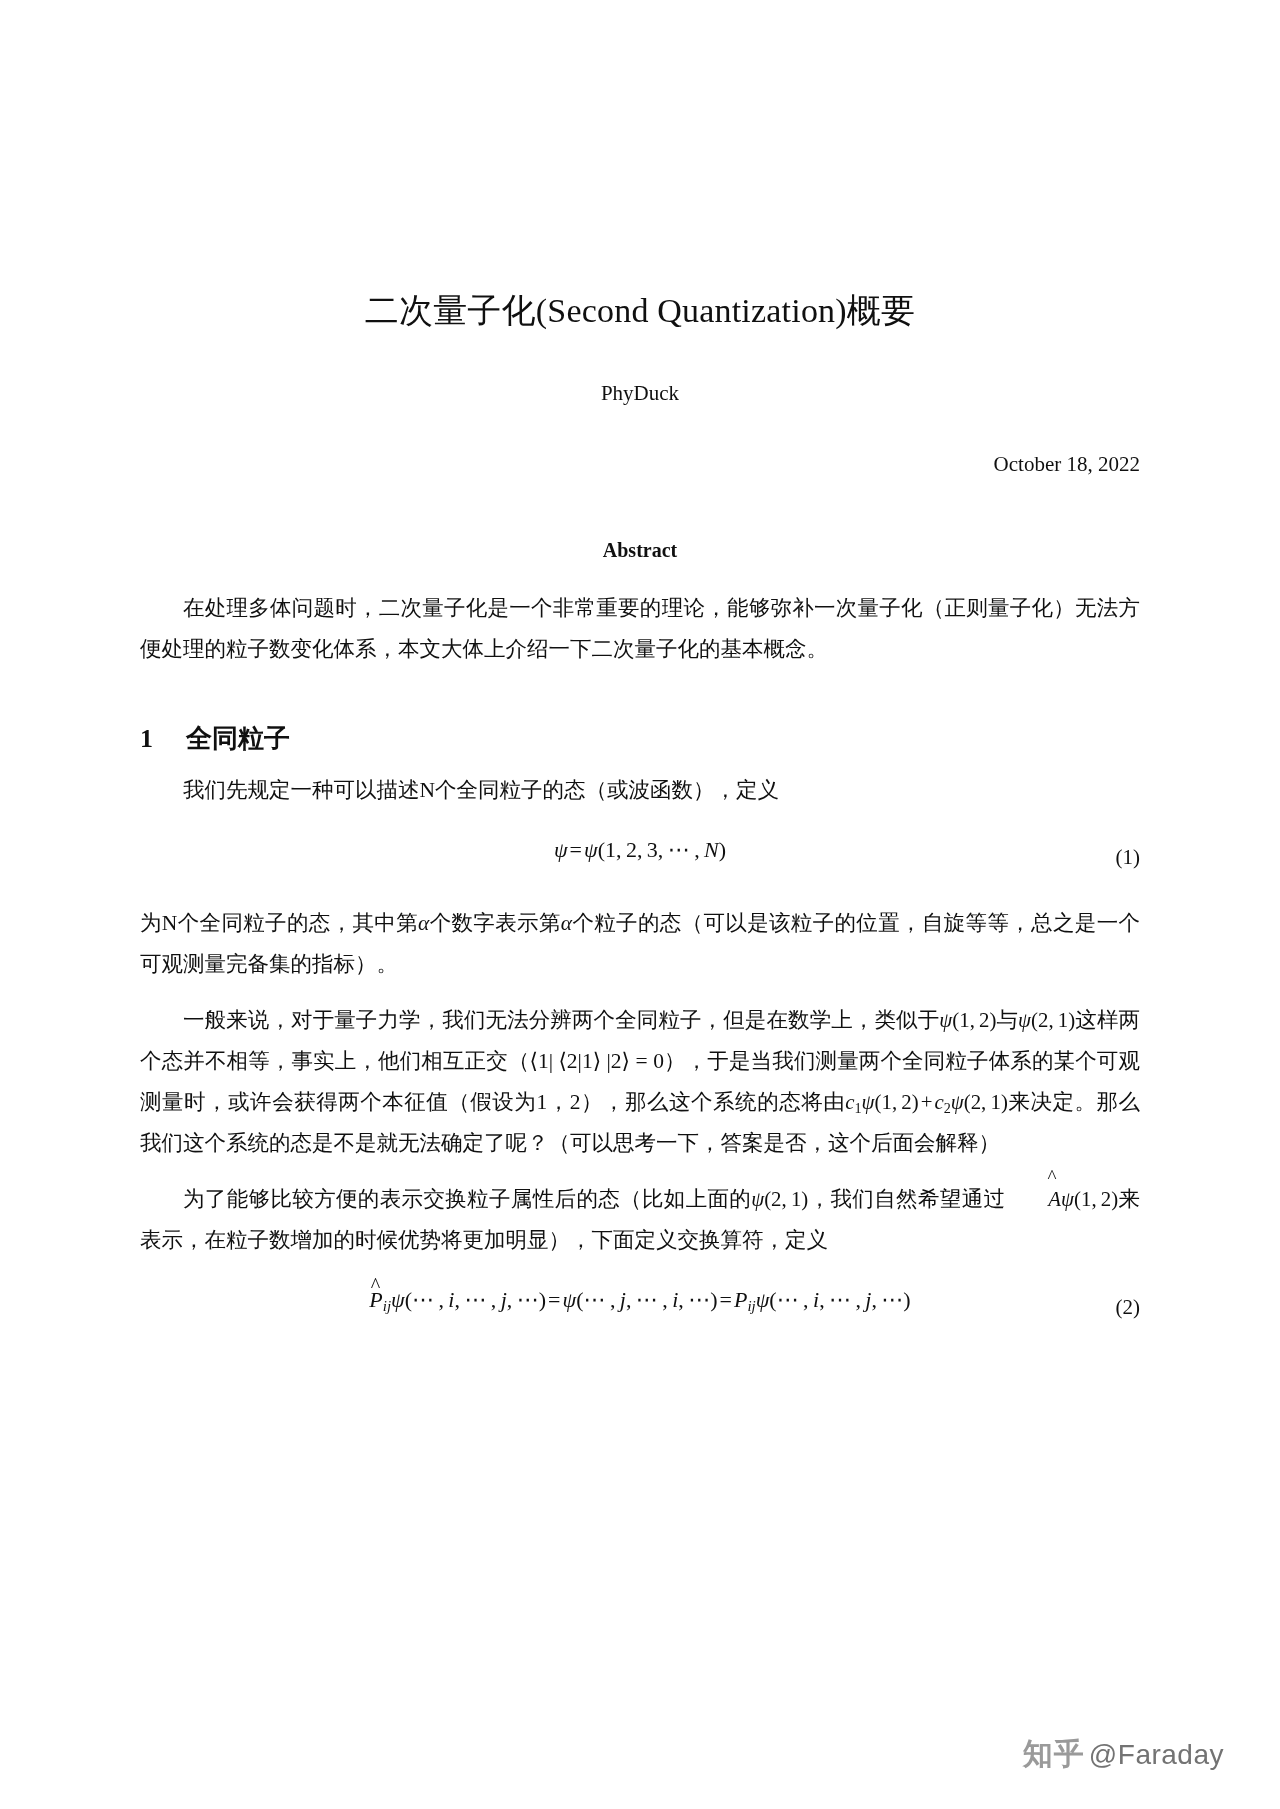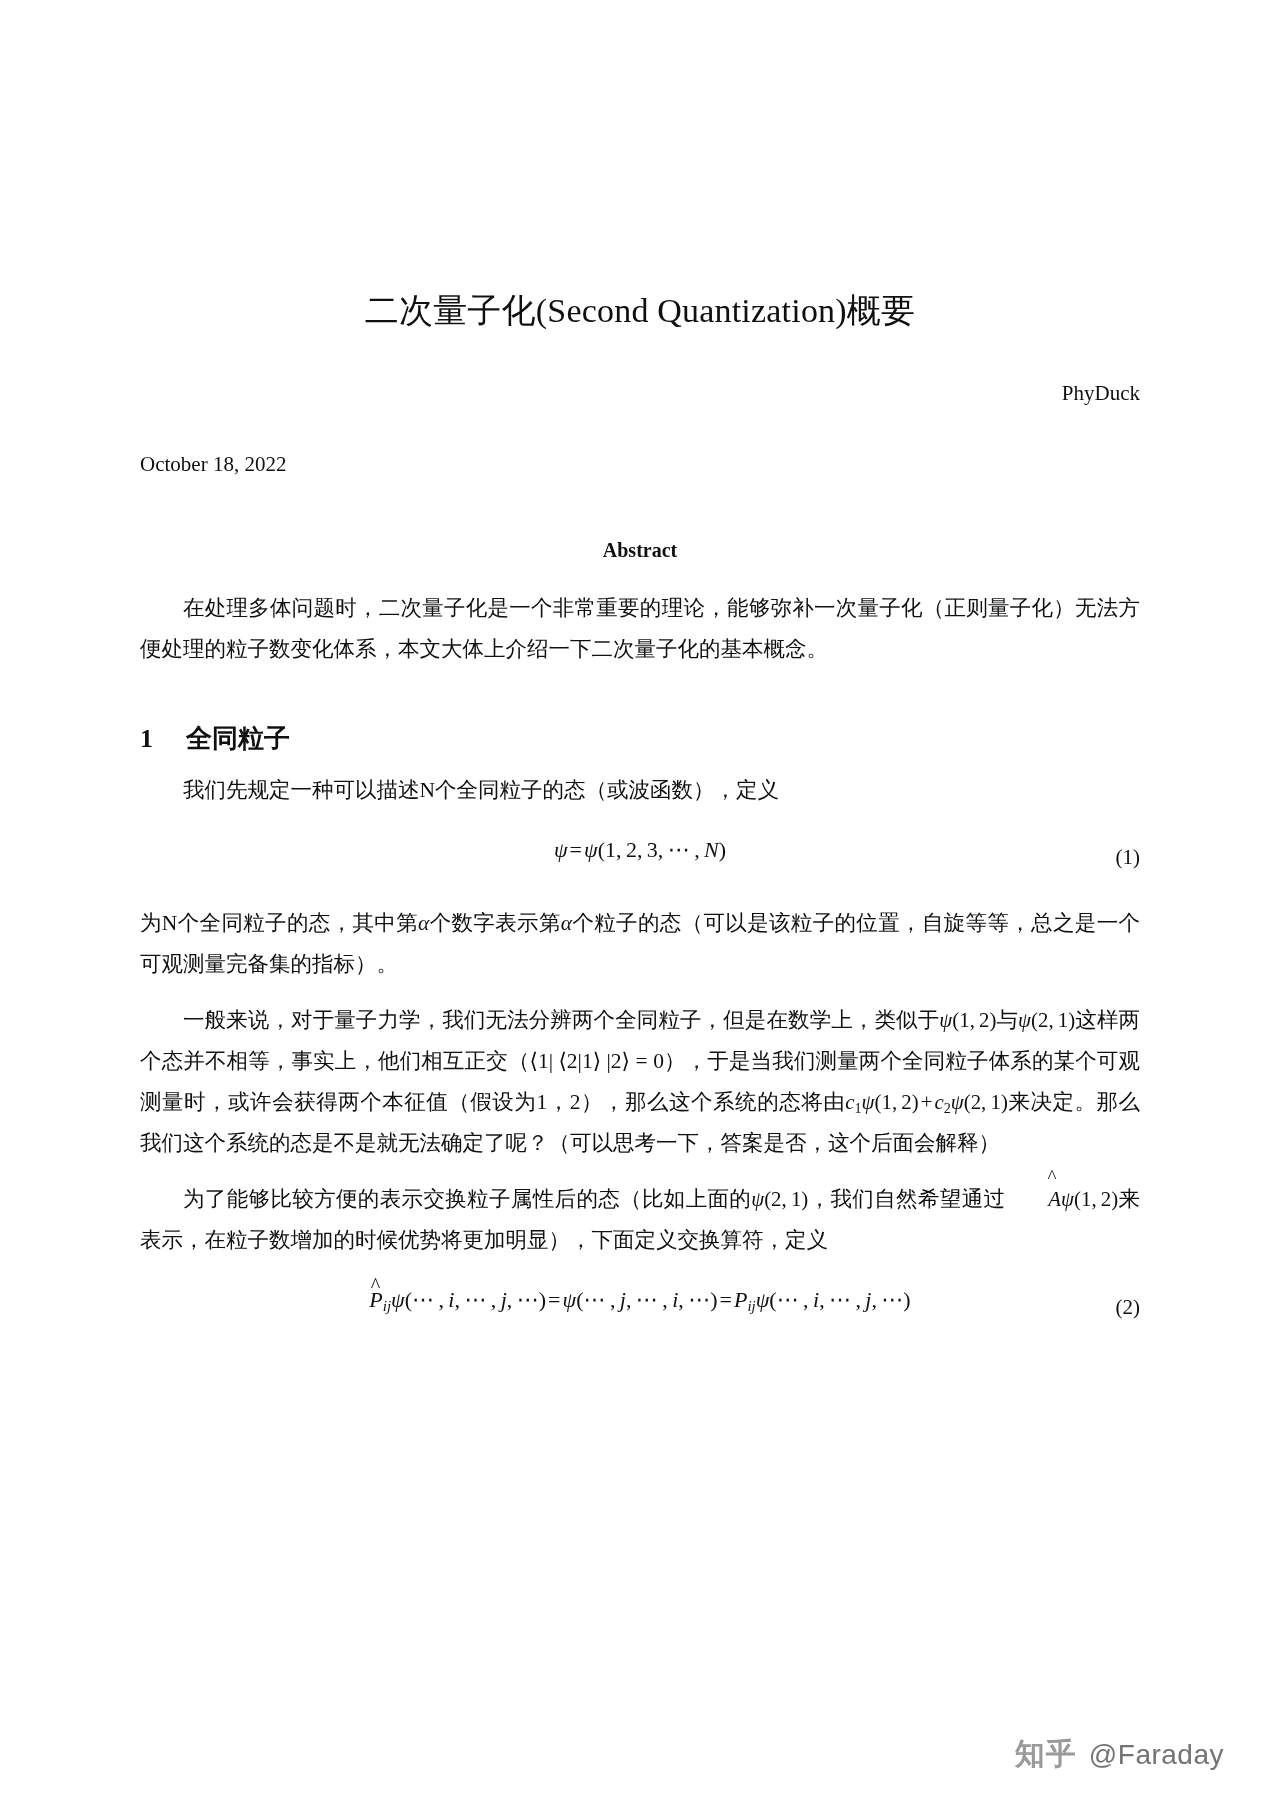--- a/index.html
+++ b/index.html
@@ -34,26 +34,26 @@
   
   .doc-title {
     text-align: center;
     font-size: 34px;
     line-height: 1.25;
     margin-top: 290px;
     letter-spacing: 0.2px;
     font-weight: normal;
   }
   .doc-author {
+    text-align: center;
+    font-size: 21px;
+    margin-top: 48px;
+  }
+  .doc-date {
     text-align: right;
-    font-size: 21px;
-    margin-top: 48px;
-  }
-  .doc-date {
-    text-align: left;
     font-size: 21px;
     margin-top: 46px;
   }
 
   
   .abstract-head {
     text-align: center;
     font-size: 20px;
     font-weight: bold;
     margin-top: 62px;
@@ -134,21 +134,21 @@
   }
   .inline-math { font-size: 0.97em; }
 
   
   .watermark {
     position: absolute;
     right: 56px;
     bottom: 34px;
     display: flex;
     align-items: center;
-    gap: 12px;
+    gap: 4px;
     color: #9a9a9a;
     font-family: "Liberation Sans", "DejaVu Sans", sans-serif;
   }
   .watermark .zh-logo {
     font-size: 30px;
     font-weight: bold;
     color: #9a9a9a;
     letter-spacing: 1px;
     font-family: "Liberation Sans", "DejaVu Sans", sans-serif;
   }

